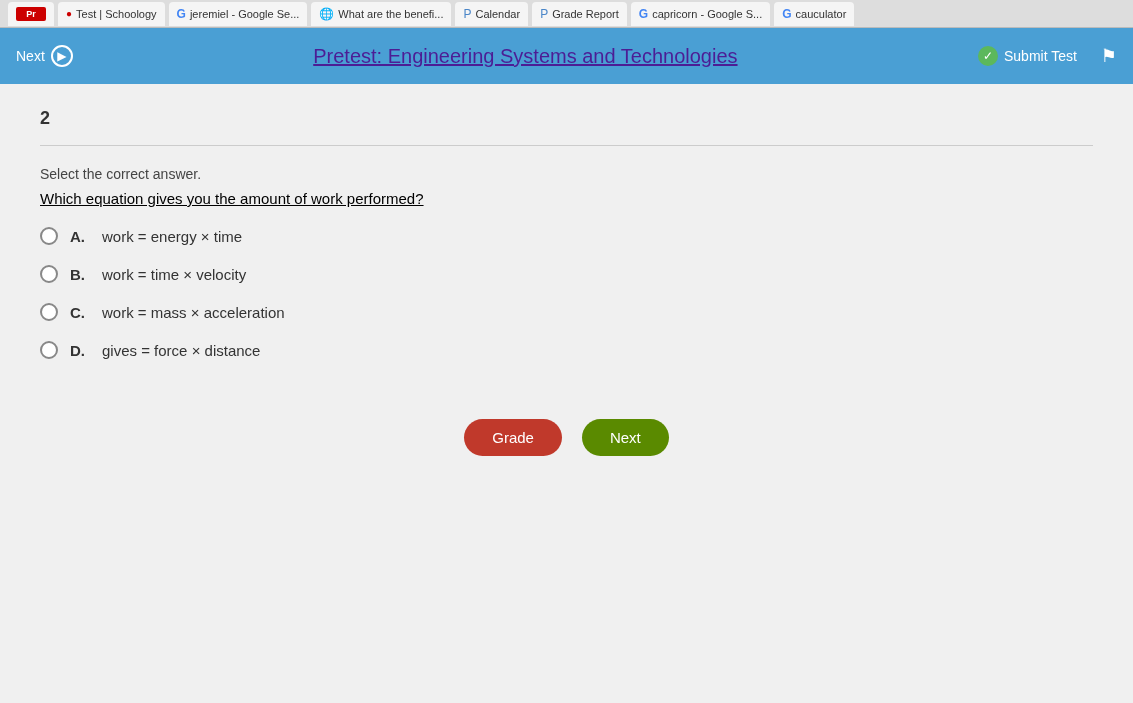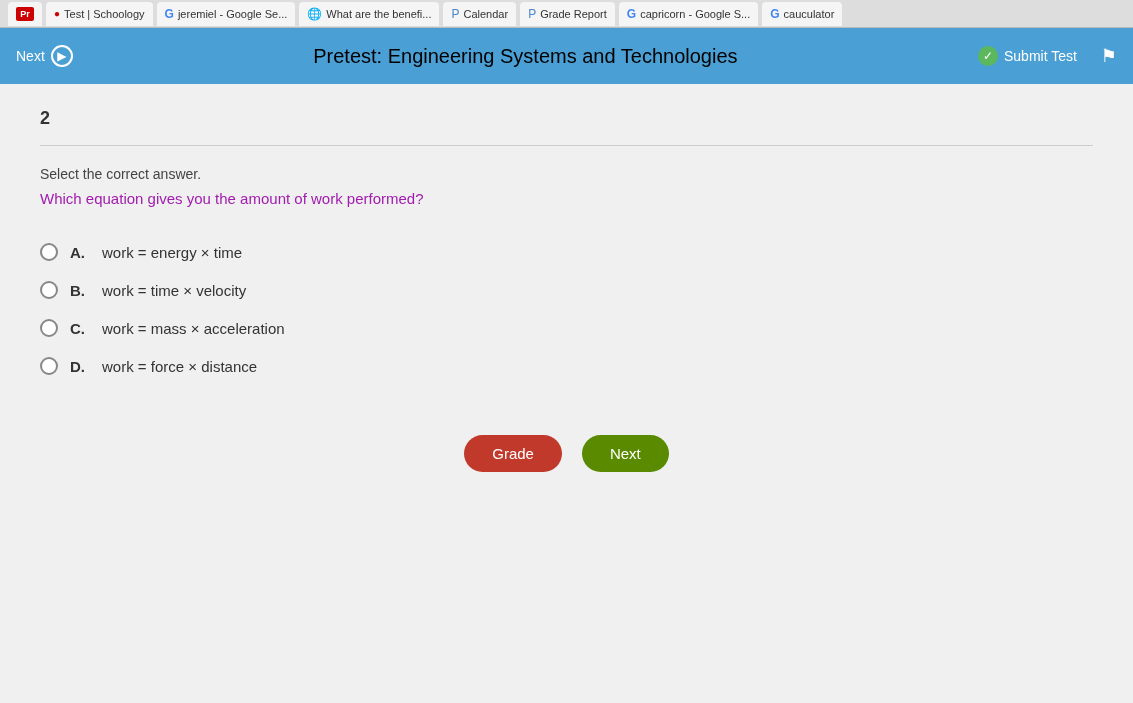--- a/index.html
+++ b/index.html
@@ -24,21 +24,21 @@
       gap: 4px;
       padding: 2px 8px;
       background: #f5f5f5;
       border-radius: 4px 4px 0 0;
       white-space: nowrap;
       height: 24px;
       font-size: 11px;
       cursor: pointer;
     }
     .tab-icon {
-      width: 18px;
+      width: 30px;
       height: 14px;
       border-radius: 2px;
       display: inline-flex;
       align-items: center;
       justify-content: center;
       font-size: 9px;
       font-weight: bold;
       color: white;
     }
     .tab-icon.pr { background: #c00; }
@@ -67,23 +67,24 @@
       border: 2px solid white;
       border-radius: 50%;
       display: flex;
       align-items: center;
       justify-content: center;
       font-size: 12px;
     }
     .toolbar-title {
       flex: 1;
       text-align: center;
-      color: #000000;
+      color: #4c1d95;
       font-size: 20px;
       font-weight: 400;
+      text-decoration: underline;
     }
     .submit-test-btn {
       display: flex;
       align-items: center;
       gap: 6px;
       color: white;
       font-size: 14px;
       cursor: pointer;
     }
     .submit-check {
@@ -121,22 +122,23 @@
       border-top: 1px solid #ccc;
       margin-bottom: 20px;
     }
     .instruction {
       font-size: 14px;
       color: #444;
       margin-bottom: 8px;
     }
     .question-text {
       font-size: 15px;
-      color: #a21caf;
-      margin-bottom: 36px;
+      color: #000000;
+      margin-bottom: 20px;
+      text-decoration: underline;
     }
     .answer-option {
       display: flex;
       align-items: center;
       gap: 12px;
       margin-bottom: 20px;
       cursor: pointer;
     }
     .radio-btn {
       width: 18px;
@@ -258,20 +260,20 @@
 
   <div class="answer-option">
     <span class="radio-btn"></span>
     <span class="option-label">C.</span>
     <span class="option-text">work = mass × acceleration</span>
   </div>
 
   <div class="answer-option">
     <span class="radio-btn"></span>
     <span class="option-label">D.</span>
-    <span class="option-text">work = force × distance</span>
+    <span class="option-text">gives = force × distance</span>
   </div>
 
   <div class="button-area">
     <button class="reset-btn">Grade</button>
     <button class="next-btn">Next</button>
   </div>
 </div>
 
 </body></html>

